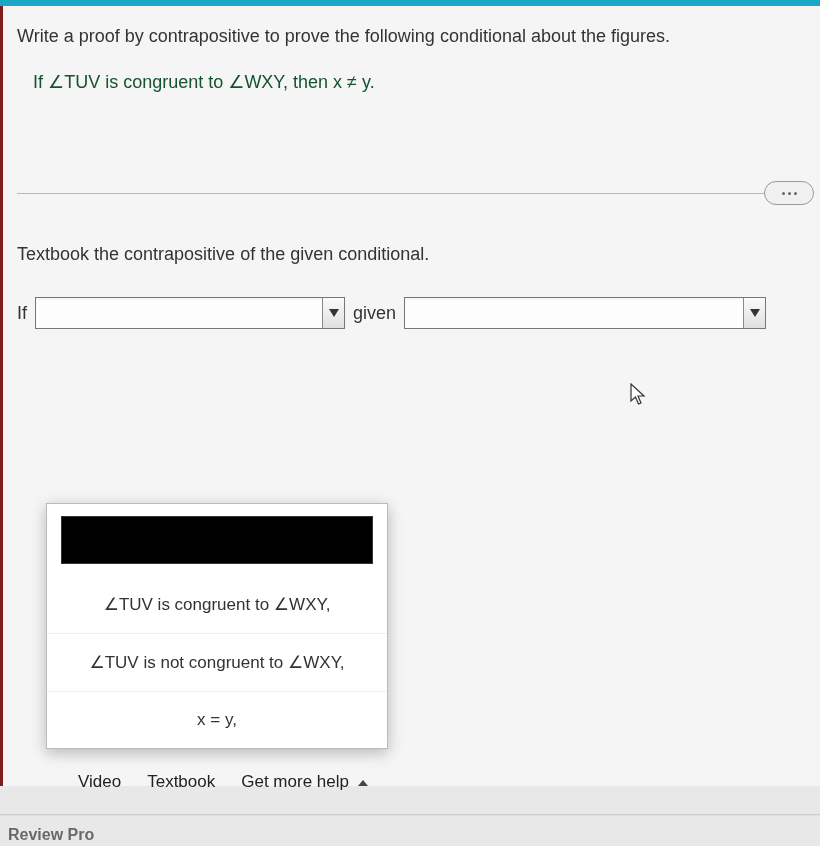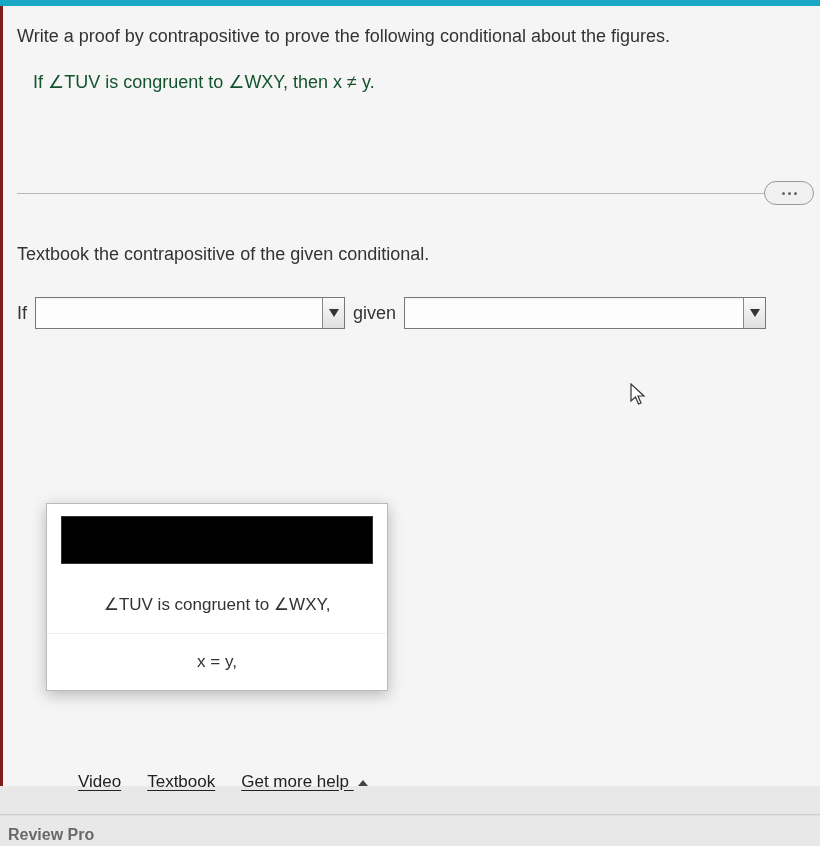--- a/index.html
+++ b/index.html
@@ -157,21 +157,20 @@
       bottom: 54px;
       display: flex;
       align-items: center;
       gap: 26px;
       font-size: 17px;
       color: #222;
       z-index: 5;
     }
     .help-row .link {
       cursor: pointer;
-      text-decoration: underline;
       text-decoration-color: #222;
       text-underline-offset: 3px;
       font-weight: 500;
     }
     .help-row .caret-up {
       display: inline-block;
       margin-left: 4px;
       width: 0;
       height: 0;
       border-left: 5px solid transparent;
@@ -252,20 +251,23 @@
     </div>
   </div>
 
 </div>
 
 <div class="dropdown-list">
   <div class="dd-item selected"></div>
   <div class="dd-item">
     <span class="angle">∠</span><span>TUV is congruent to </span><span class="angle">∠</span><span>WXY,</span>
   </div>
+  <div class="dd-item">
+    <span class="angle">∠</span><span>TUV is not congruent to </span><span class="angle">∠</span><span>WXY,</span>
+  </div>
   <div class="dd-item">x = y,</div>
 </div>
 
 <div class="help-row">
   <span class="link">Video</span>
   <span class="link">Textbook</span>
   <span class="link">
     <span>Get more help</span>
     <span class="caret-up"></span>
   </span>

